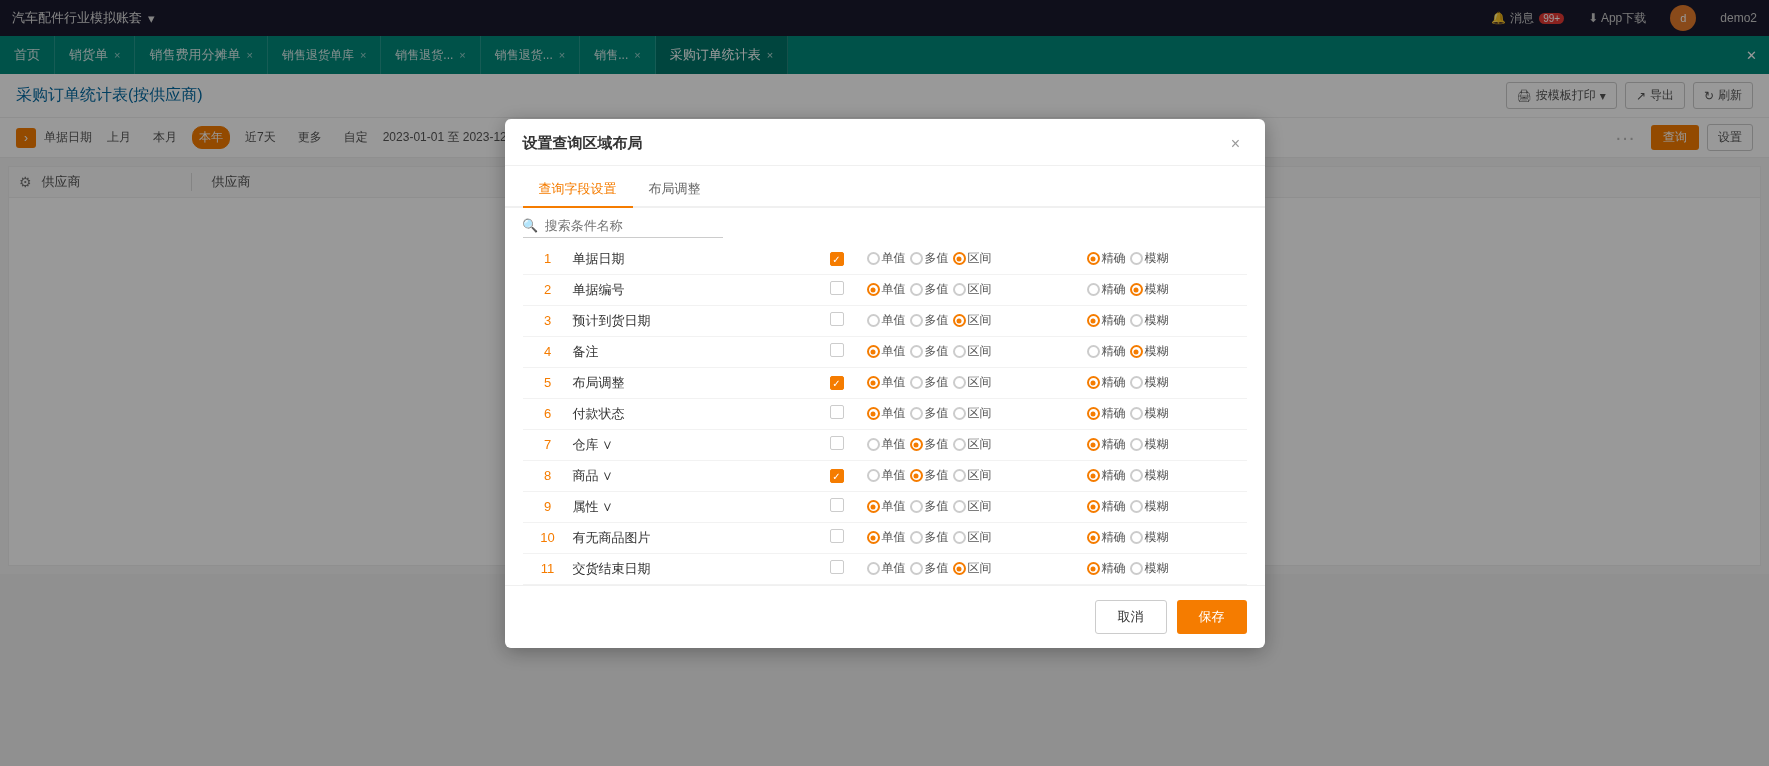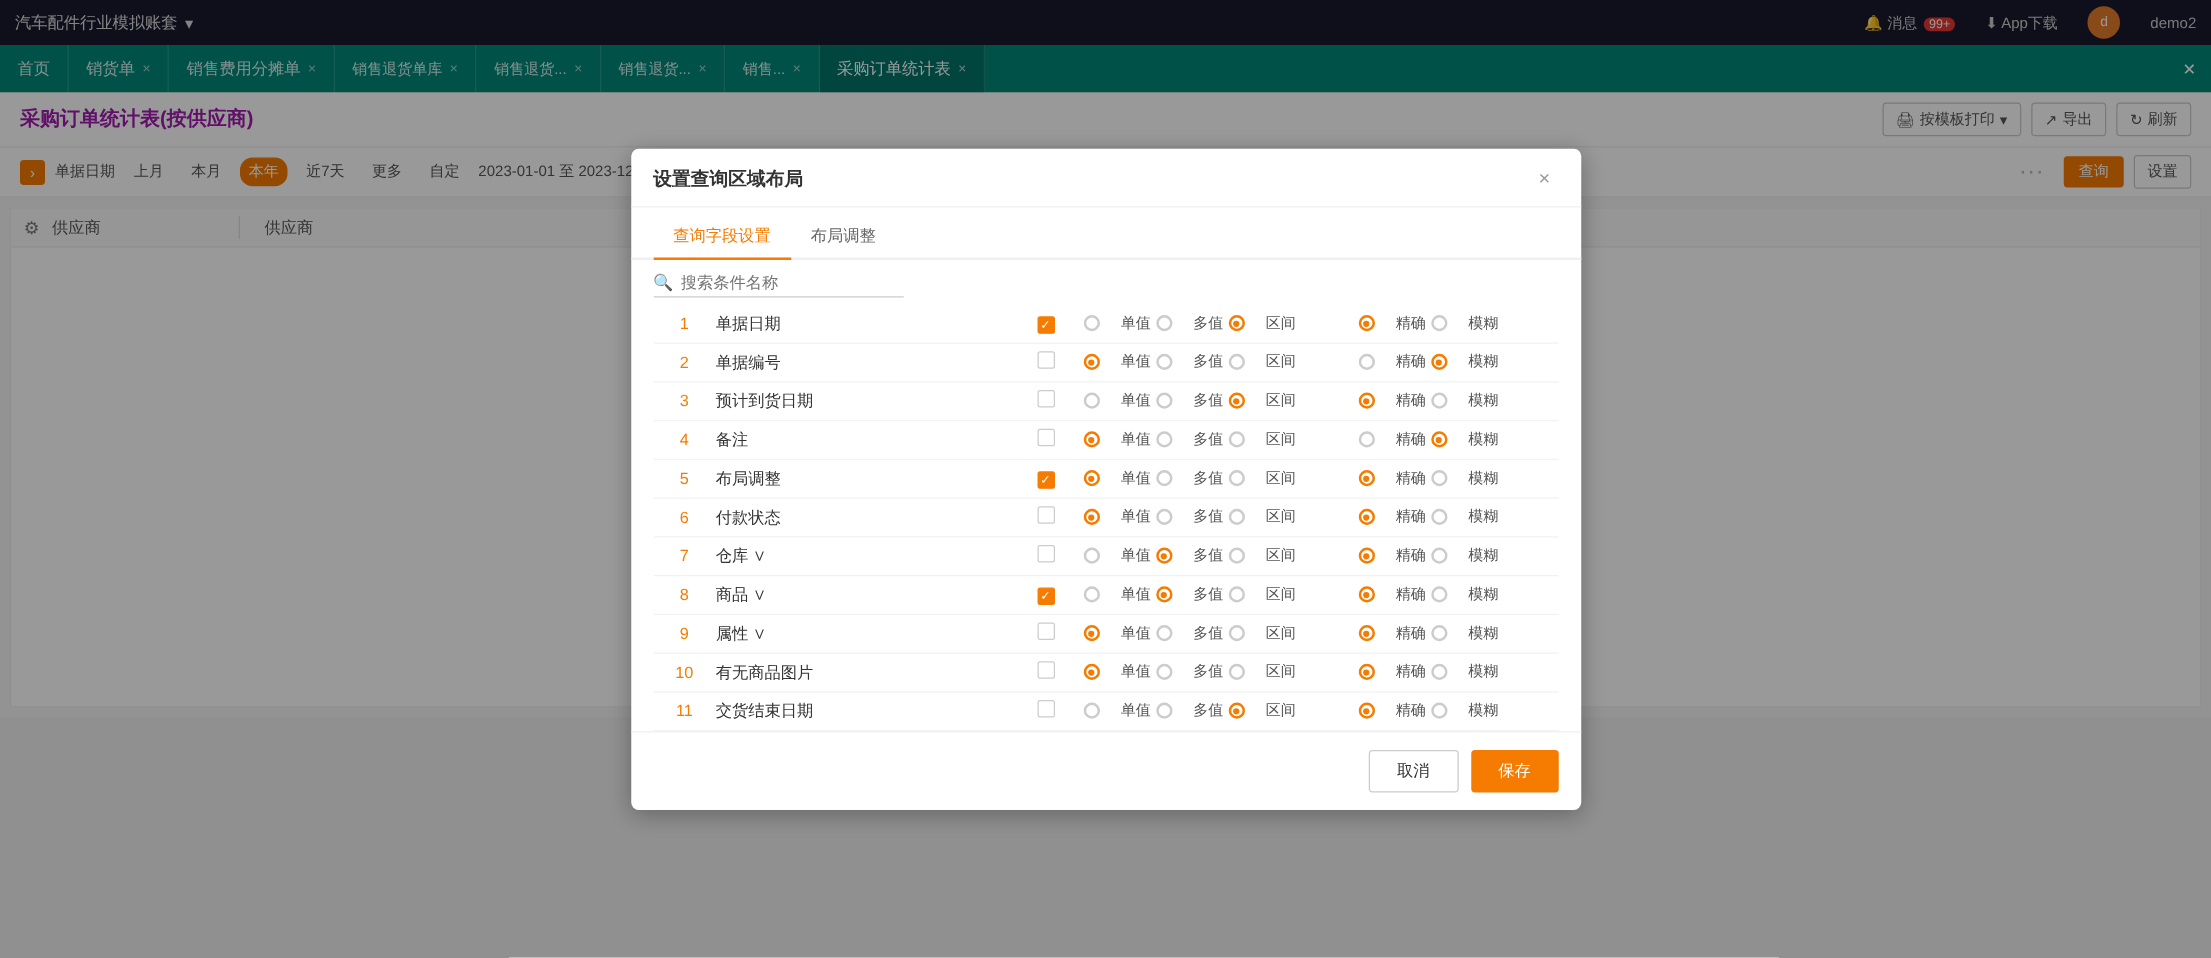--- a/index.html
+++ b/index.html
@@ -52,21 +52,21 @@
     }
     .tab-item .close-x { margin-left: 6px; font-size: 11px; opacity: 0.7; }
 
     
     .page-header {
       background: white;
       padding: 8px 16px;
       display: flex; align-items: center; justify-content: space-between;
       border-bottom: 1px solid #eee;
     }
-    .page-title { font-size: 16px; font-weight: bold; color: #a21caf; }
+    .page-title { font-size: 16px; font-weight: normal; color: #0369a1; }
     .header-actions { display: flex; align-items: center; gap: 8px; }
     .btn-outline {
       border: 1px solid #ccc; background: white; color: #555;
       padding: 4px 10px; border-radius: 3px; cursor: pointer; font-size: 12px;
       display: flex; align-items: center; gap: 4px;
     }
     .btn-orange {
       background: #f57c00; color: white; border: none;
       padding: 4px 12px; border-radius: 3px; cursor: pointer; font-size: 12px;
     }
@@ -195,21 +195,21 @@
       border-bottom: 1px solid #f2f2f2;
       padding: 6px 0;
       font-size: 13px;
       color: #333;
     }
     .col-order { width: 50px; text-align: center; color: #f57c00; }
     .col-name { flex: 1; }
     .col-show { width: 60px; text-align: center; }
     .col-type { width: 220px; display: flex; gap: 4px; align-items: center; }
     .col-rule { width: 160px; display: flex; gap: 4px; align-items: center; }
-    .radio-item { display: flex; align-items: center; gap: 17px; cursor: pointer; }
+    .radio-item { display: flex; align-items: center; gap: 2px; cursor: pointer; }
     .radio-circle {
       width: 13px; height: 13px; border-radius: 50%;
       border: 2px solid #ccc; display: inline-block;
       position: relative; flex-shrink: 0;
     }
     .radio-circle.checked {
       border-color: #f57c00;
     }
     .radio-circle.checked::after {
       content: '';

